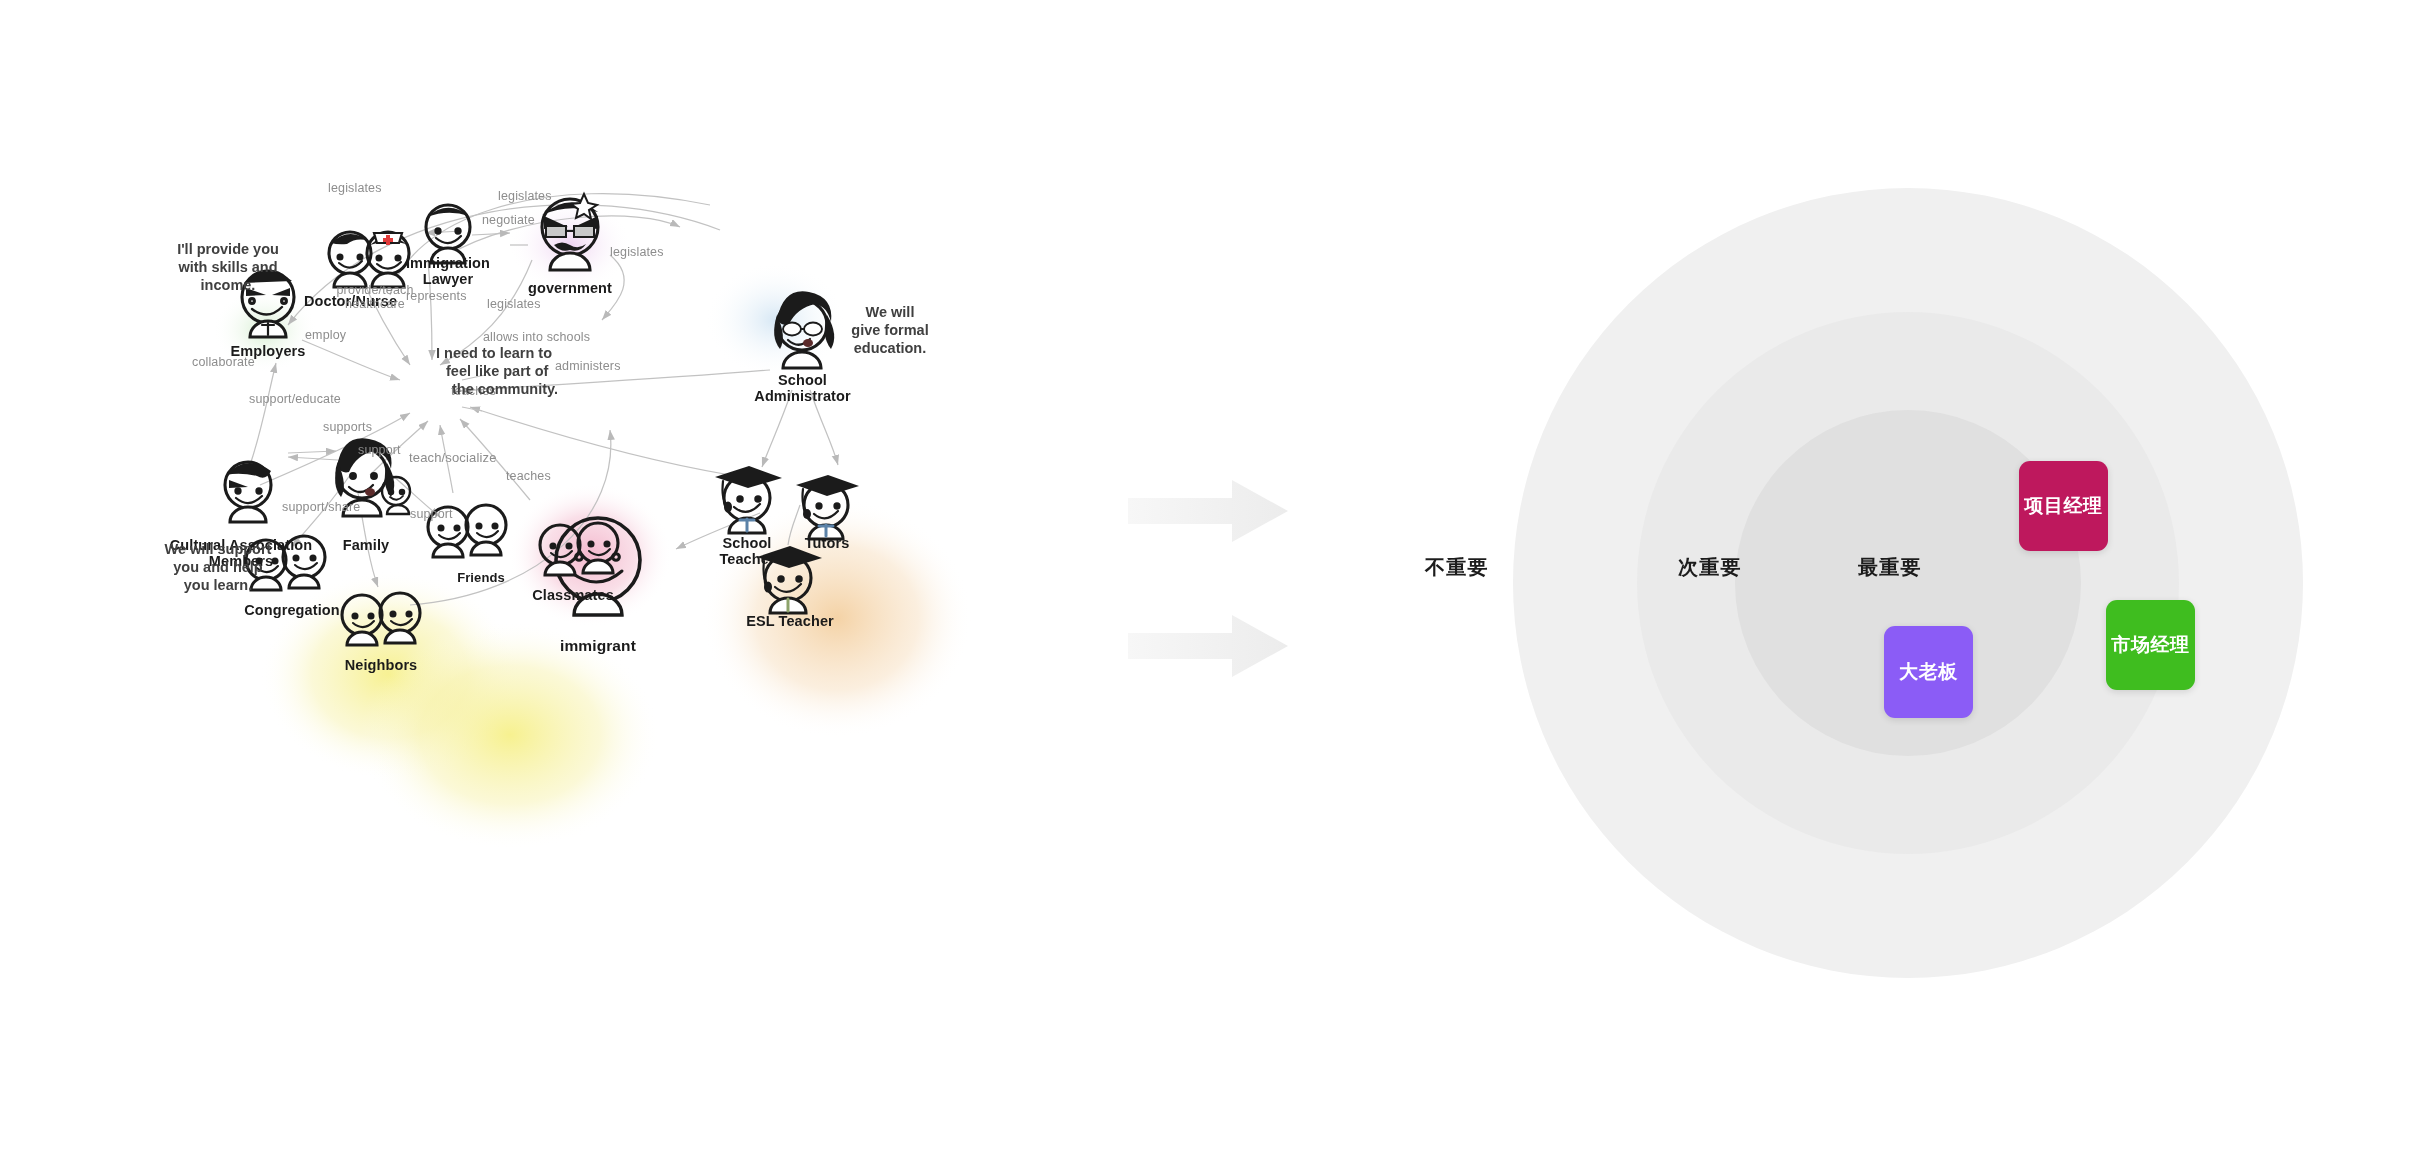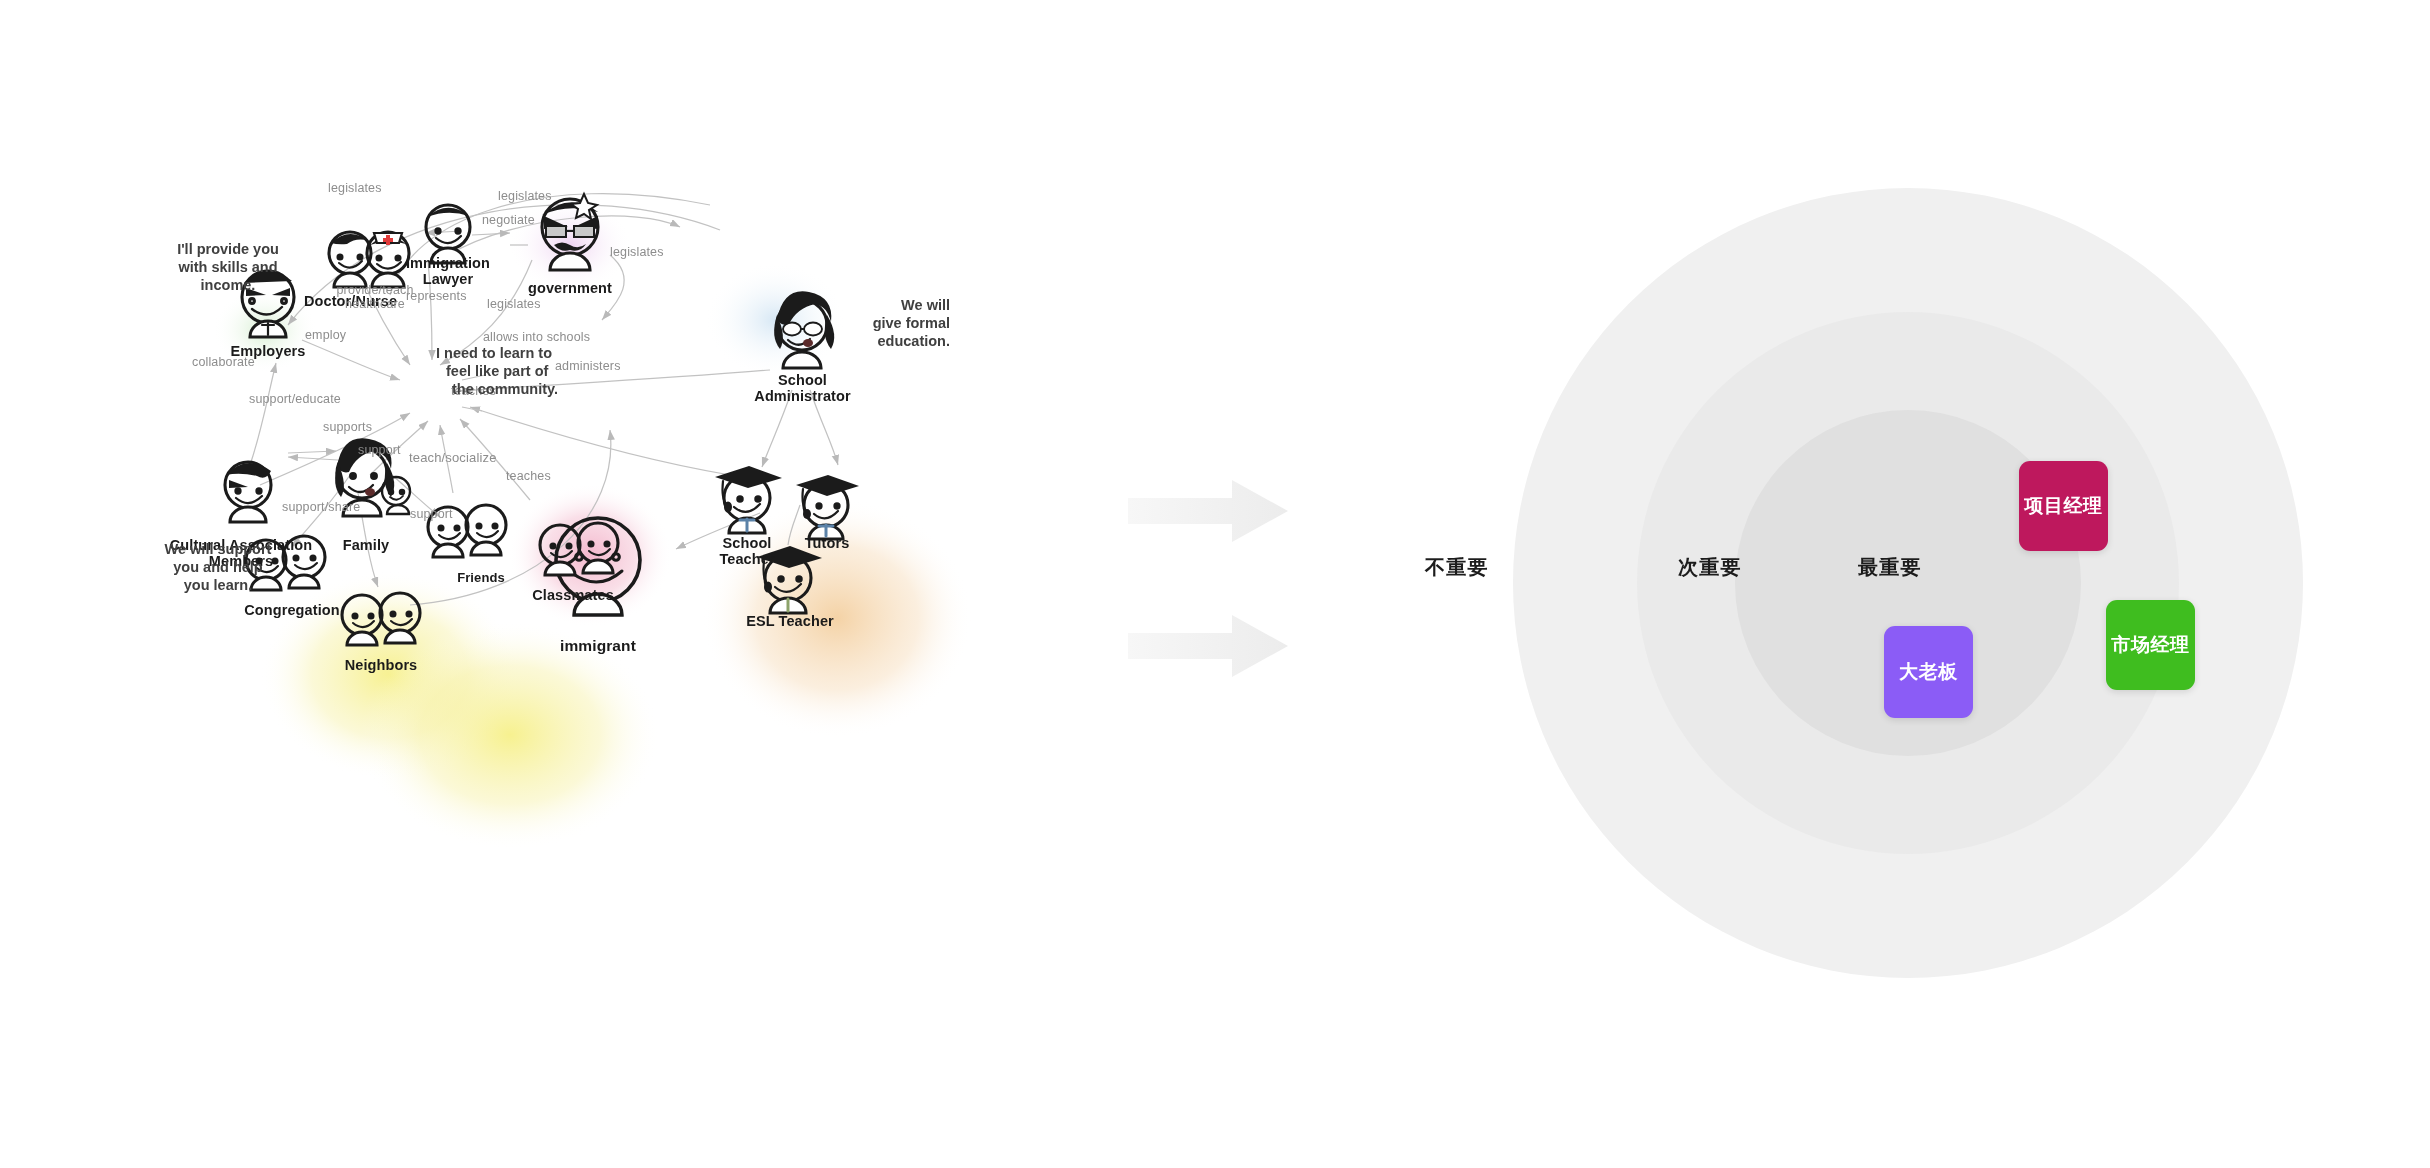--- a/index.html
+++ b/index.html
@@ -425,21 +425,21 @@
       <span>with skills and</span><br>
       <span>income.</span>
     </div>
 
     <div class="quote" style="left:226px;top:169px;width:182px;font-size:14.5px;text-align:left;">
       <span>I need to learn to</span><br>
       <span style="margin-left:10px;display:inline-block">feel like part of</span><br>
       <span style="margin-left:16px;display:inline-block">the community.</span>
     </div>
 
-    <div class="quote" style="left:620px;top:121px;width:120px;font-size:14.5px;text-align:right;">
+    <div class="quote" style="left:620px;top:128px;width:120px;font-size:14.5px;">
       <span>We will</span><br>
       <span>give formal</span><br>
       <span>education.</span>
     </div>
 
     <div class="quote" style="left:-72px;top:365px;width:160px;font-size:14.5px;">
       <span>We will support</span><br>
       <span>you and help</span><br>
       <span>you learn.</span>
     </div>

